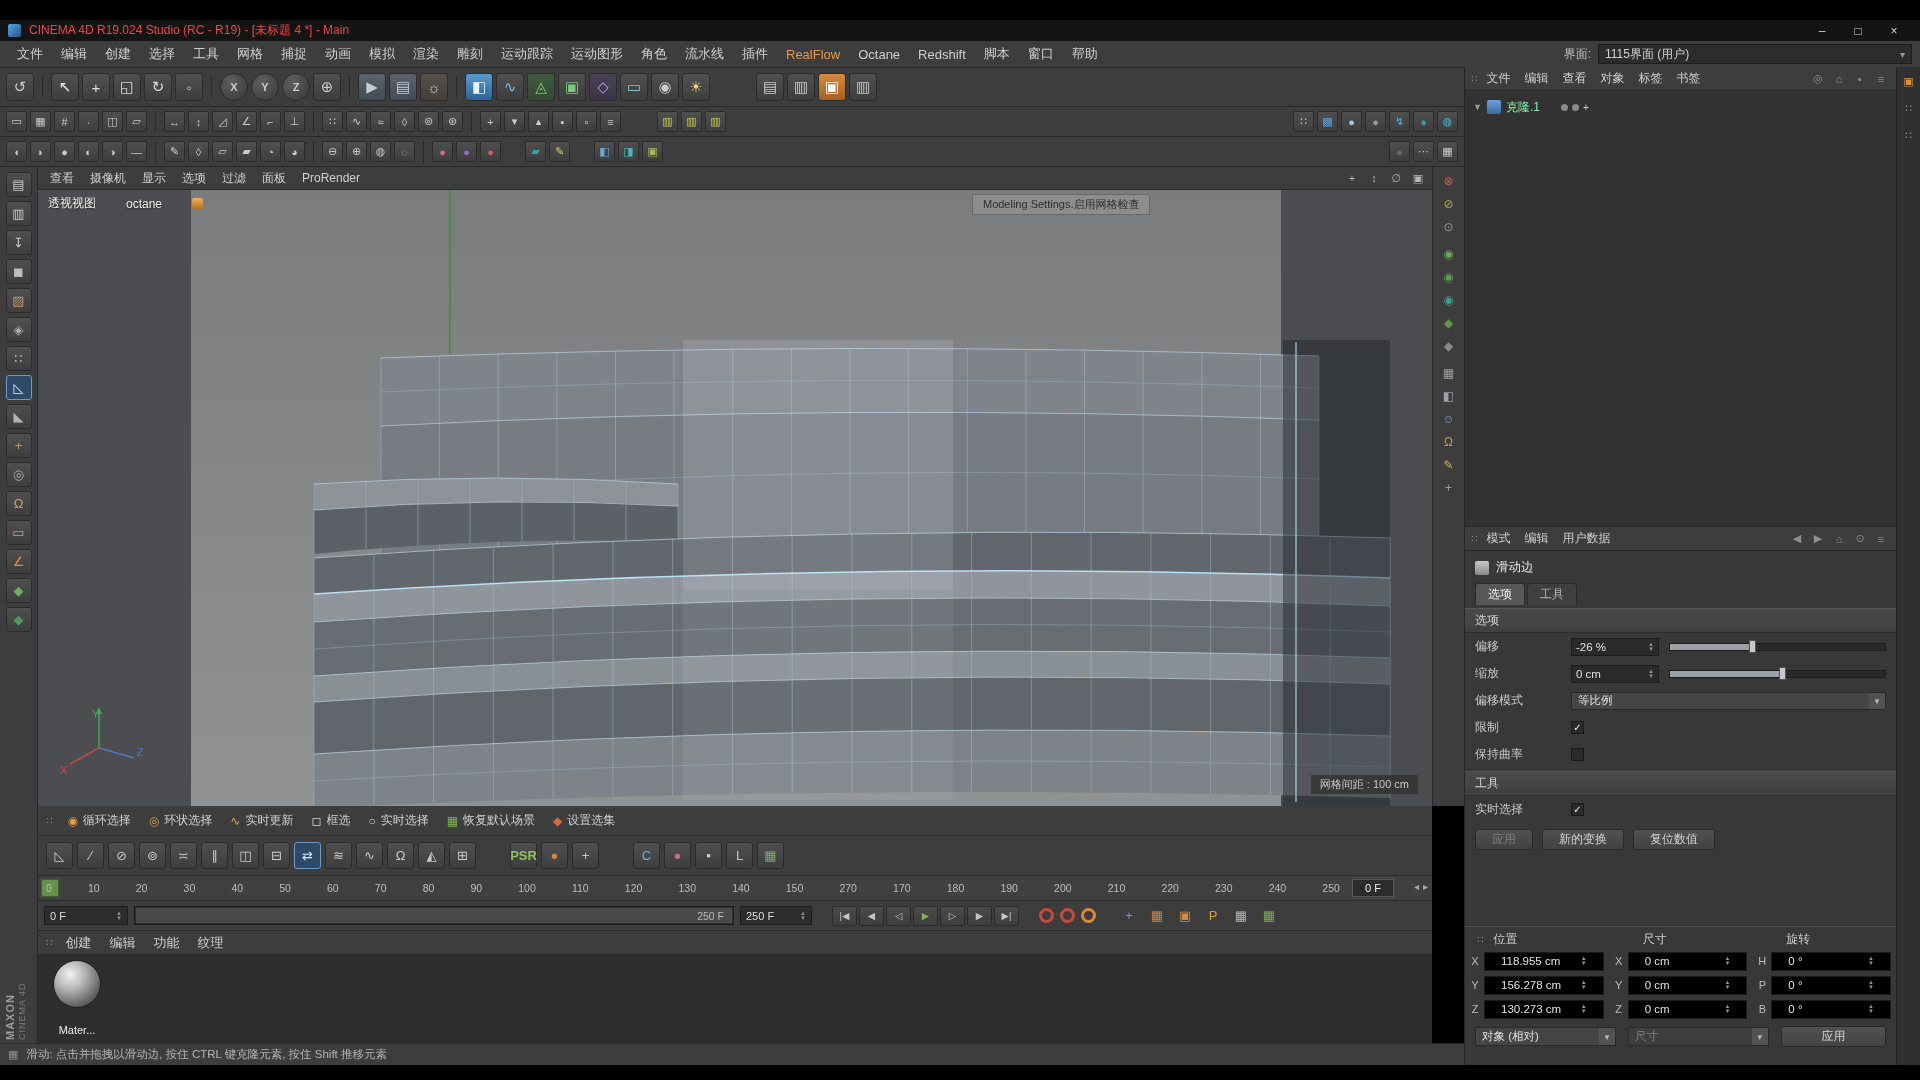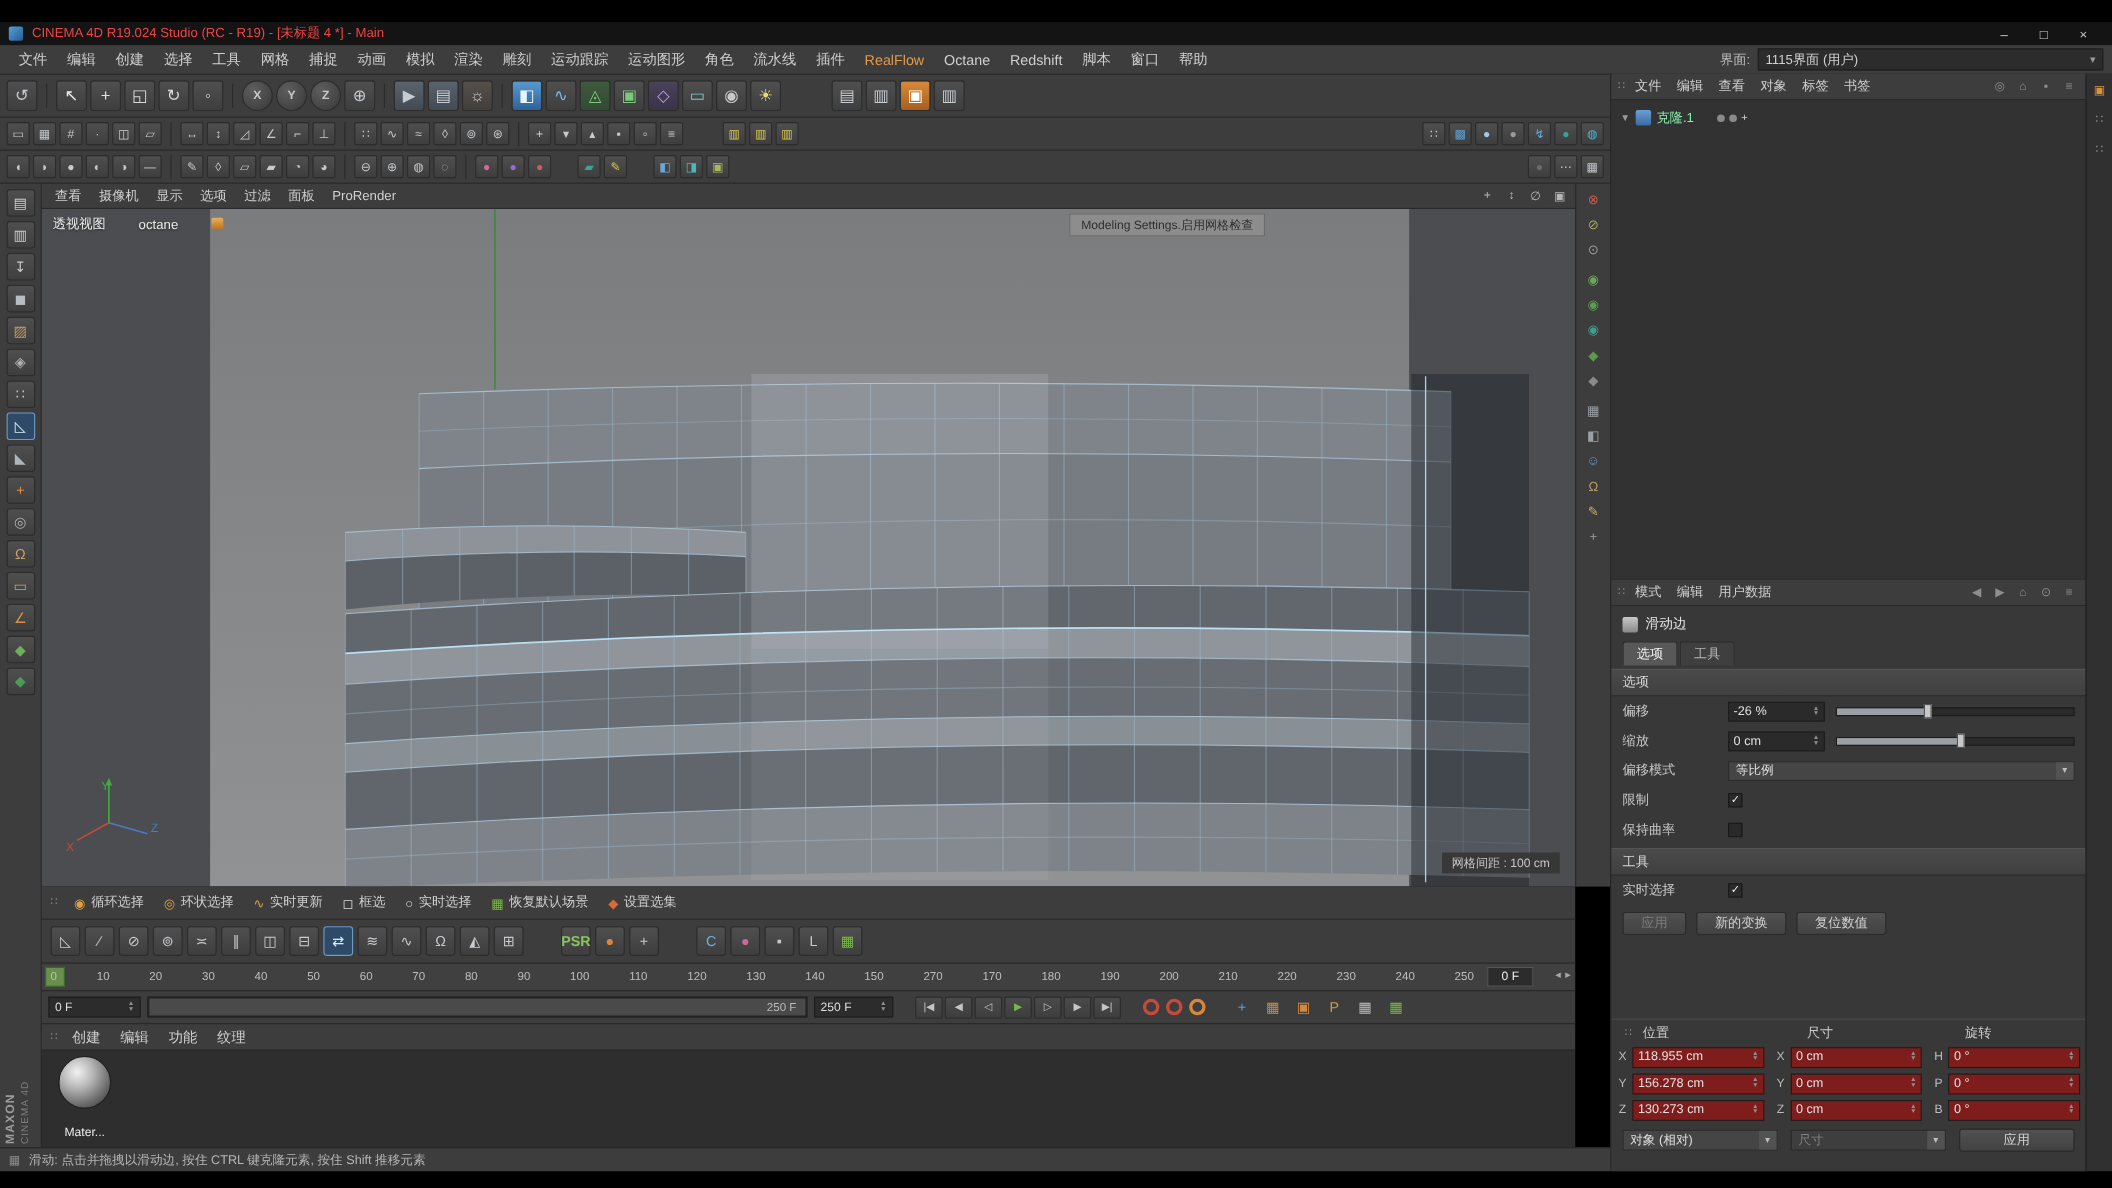--- a/index.html
+++ b/index.html
@@ -154,22 +154,22 @@
     border-radius:3px;font-size:12px;color:#d2d2d2;display:flex;align-items:center;box-sizing:border-box;}
   .btn.disabled{color:#7d7d7d;}
   
   .coords{height:139px;background:#383838;border-top:1px solid #4c4c4c;box-sizing:border-box;padding-top:2px;}
   .coords-head{display:flex;align-items:center;font-size:12px;color:#cdcdcd;height:20px;}
   .chead{width:144px;padding-left:34px;box-sizing:border-box;}
   .chead:first-child{padding-left:12px;display:flex;gap:8px;align-items:center;}
   .crow{display:flex;align-items:center;height:24px;}
   .cell{width:144px;display:flex;align-items:center;gap:4px;padding:0 5px;box-sizing:border-box;}
   .axis{width:10px;font-size:11px;color:#bdbdbd;text-align:center;flex:none;}
-  .cfield{flex:1;height:19px;background:#7f1d1d;border:1px solid #1c1c1c;font-size:11.5px;color:#e0e0e0;
-    display:flex;align-items:center;padding:0 4px;box-sizing:border-box;}
+  .cfield{flex:1;height:19px;background:#000000;border:1px solid #1c1c1c;font-size:11.5px;color:#e0e0e0;
+    display:flex;align-items:center;padding:0 16px;box-sizing:border-box;}
   .coords-bottom{display:flex;align-items:center;gap:12px;padding:5px 10px 0;}
   .cdrop{width:150px;height:19px;background:#454545;border:1px solid #2a2a2a;display:flex;align-items:center;
     padding:0 0 0 6px;font-size:11.5px;color:#e0e0e0;box-sizing:border-box;}
   .cdrop .arw{margin-left:auto;width:16px;height:100%;display:flex;align-items:center;justify-content:center;background:#525252;font-size:9px;color:#bdbdbd;}
   .cdrop.dim{color:#828282;background:#3e3e3e;}
   .apply-btn{margin-left:auto;width:110px;justify-content:center;}
   
   .far-strip{position:absolute;left:1896px;top:67px;width:24px;height:998px;background:#303030;border-left:1px solid #222;
     display:flex;flex-direction:column;align-items:center;gap:8px;padding-top:5px;box-sizing:border-box;}
   .bar-black{position:absolute;left:0;width:1920px;background:#000;}

